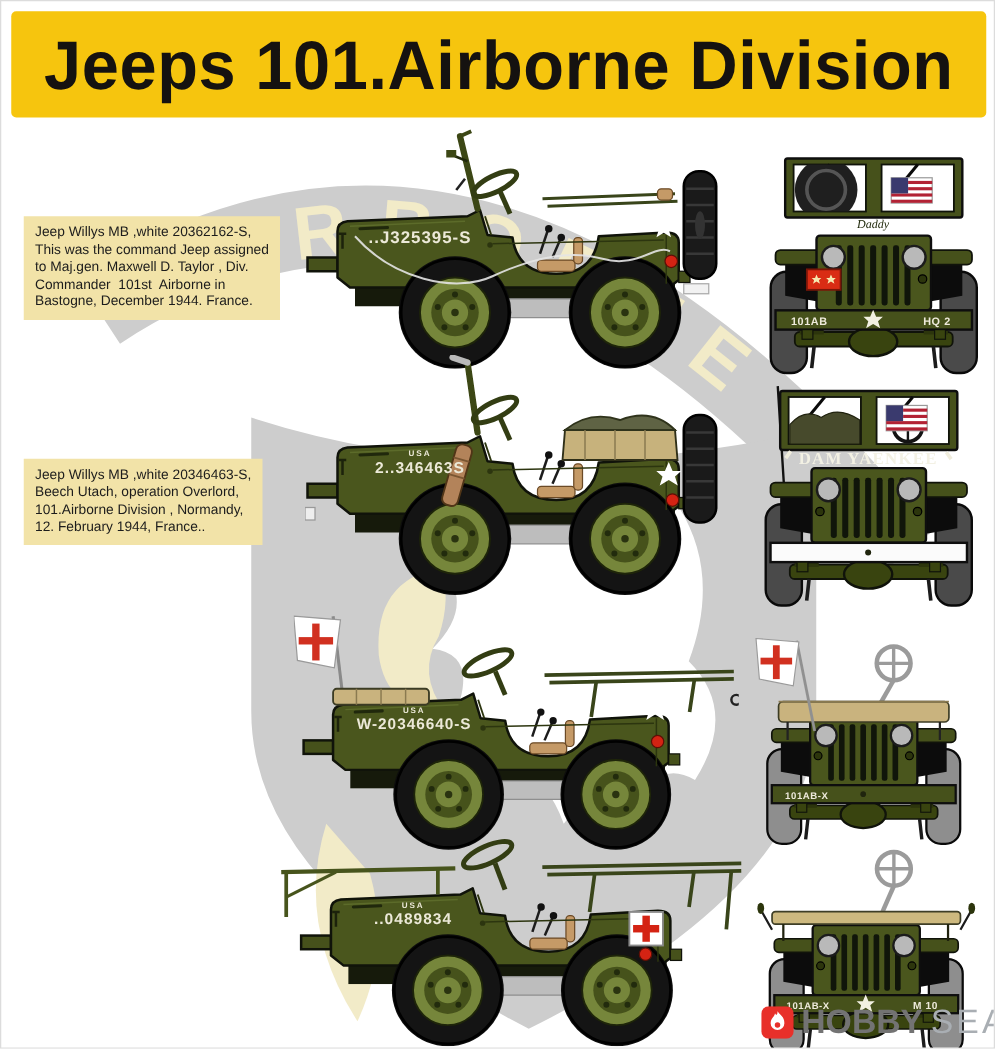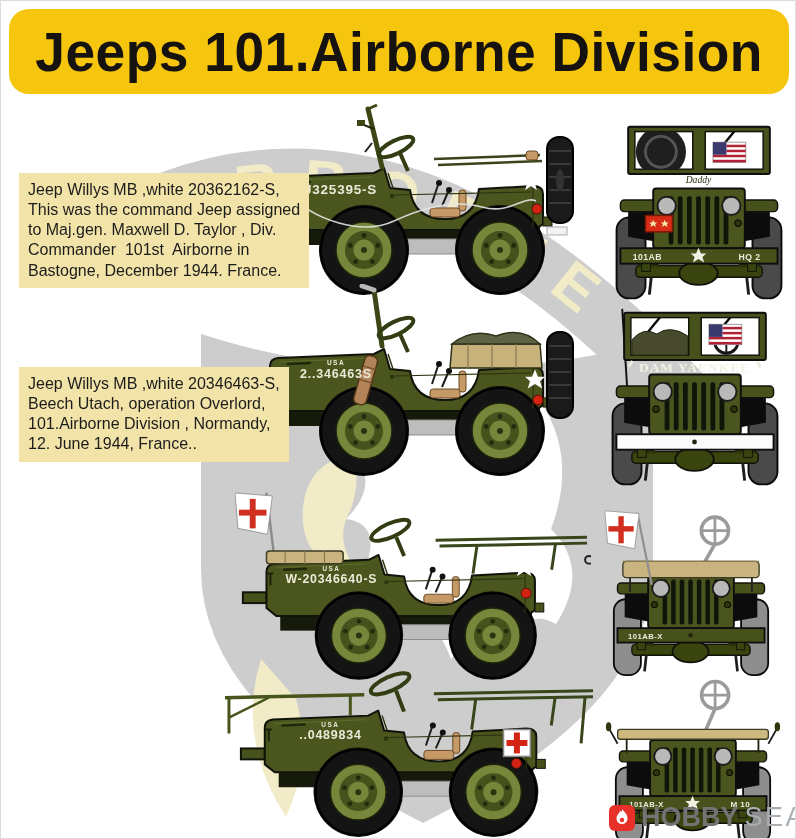--- a/index.html
+++ b/index.html
@@ -1,27 +1,27 @@
 <!DOCTYPE html>
 <html><head>
 <meta charset="utf-8">
 <style>
   html,body{margin:0;padding:0;background:#fff;}
   .canvas{position:relative;width:796px;height:839px;background:#ffffff;overflow:hidden;
           border:1px solid #dcdcdc;box-sizing:border-box;
           font-family:"Liberation Sans",sans-serif;}
   
   .banner{position:absolute;left:8px;top:8px;width:780px;height:85px;background:#f6c50e;
-          border-radius:20px;display:flex;align-items:center;justify-content:center;}
+          border-radius:4px;display:flex;align-items:center;justify-content:center;}
   .banner-title{font-size:55px;font-weight:800;color:#151210;letter-spacing:.5px;
                 transform:scaleX(.97);white-space:nowrap;}
   
   .watermark{position:absolute;left:50px;top:98px;z-index:0;}
   
-  .note{position:absolute;background:#f2e3a8;color:#1c1c1c;font-size:16px;line-height:1.26;
+  .note{position:absolute;background:#f2e3a8;color:#1c1c1c;font-size:11px;line-height:1.26;
         padding:7px 9px;white-space:pre;z-index:2;}
   
   .art{position:absolute;z-index:1;}
   .logo{position:absolute;left:608px;top:801px;display:flex;align-items:center;gap:6px;z-index:3;}
   .logo-hobby{font-size:27px;font-weight:800;color:#737373;letter-spacing:0;}
   .logo-search{font-size:27px;font-weight:400;color:#a9aeb3;letter-spacing:2.5px;}
   
   .stencil{font-family:"Liberation Sans",sans-serif;font-weight:700;font-size:12.5px;
            fill:#ece9d8;letter-spacing:.8px;text-anchor:middle;}
   .stencil-lg{font-size:13.5px;}
@@ -148,21 +148,21 @@
   </div>
 
   <div class="note" style="left:18px;top:172px">Jeep Willys MB ,white 20362162-S,
 This was the command Jeep assigned
 to Maj.gen. Maxwell D. Taylor , Div.
 Commander  101st  Airborne in
 Bastogne, December 1944. France.</div>
   <div class="note" style="left:18px;top:366px">Jeep Willys MB ,white 20346463-S,
 Beech Utach, operation Overlord,
 101.Airborne Division , Normandy,
-12. June 1944, France..</div>
+12. February 1944, France..</div>
 
   <svg class="art" style="left:243px;top:102px;width:350px" viewBox="0 0 350 192">
     <use href="#sbody"></use>
     <path d="M190,56 L296,52 M194,62 L298,58" stroke="#39451a" stroke-width="2.5"></path>
     <rect x="282" y="48" width="12" height="9" rx="3" fill="#c59a67" stroke="#6b4a26"></rect>
     <path d="M40,86 C70,120 120,132 150,118 S210,96 238,104 S280,92 292,98" stroke="#e4e4e4" stroke-width="1.6" fill="none" opacity=".9"></path>
     <g>
       <path d="M138,64 L124,6" stroke="#3c4715" stroke-width="5" stroke-linecap="round"></path>
       <path d="M124,6 L133,2" stroke="#3c4715" stroke-width="3"></path>
       <path d="M130,26 L120,22" stroke="#20280c" stroke-width="2"></path>

